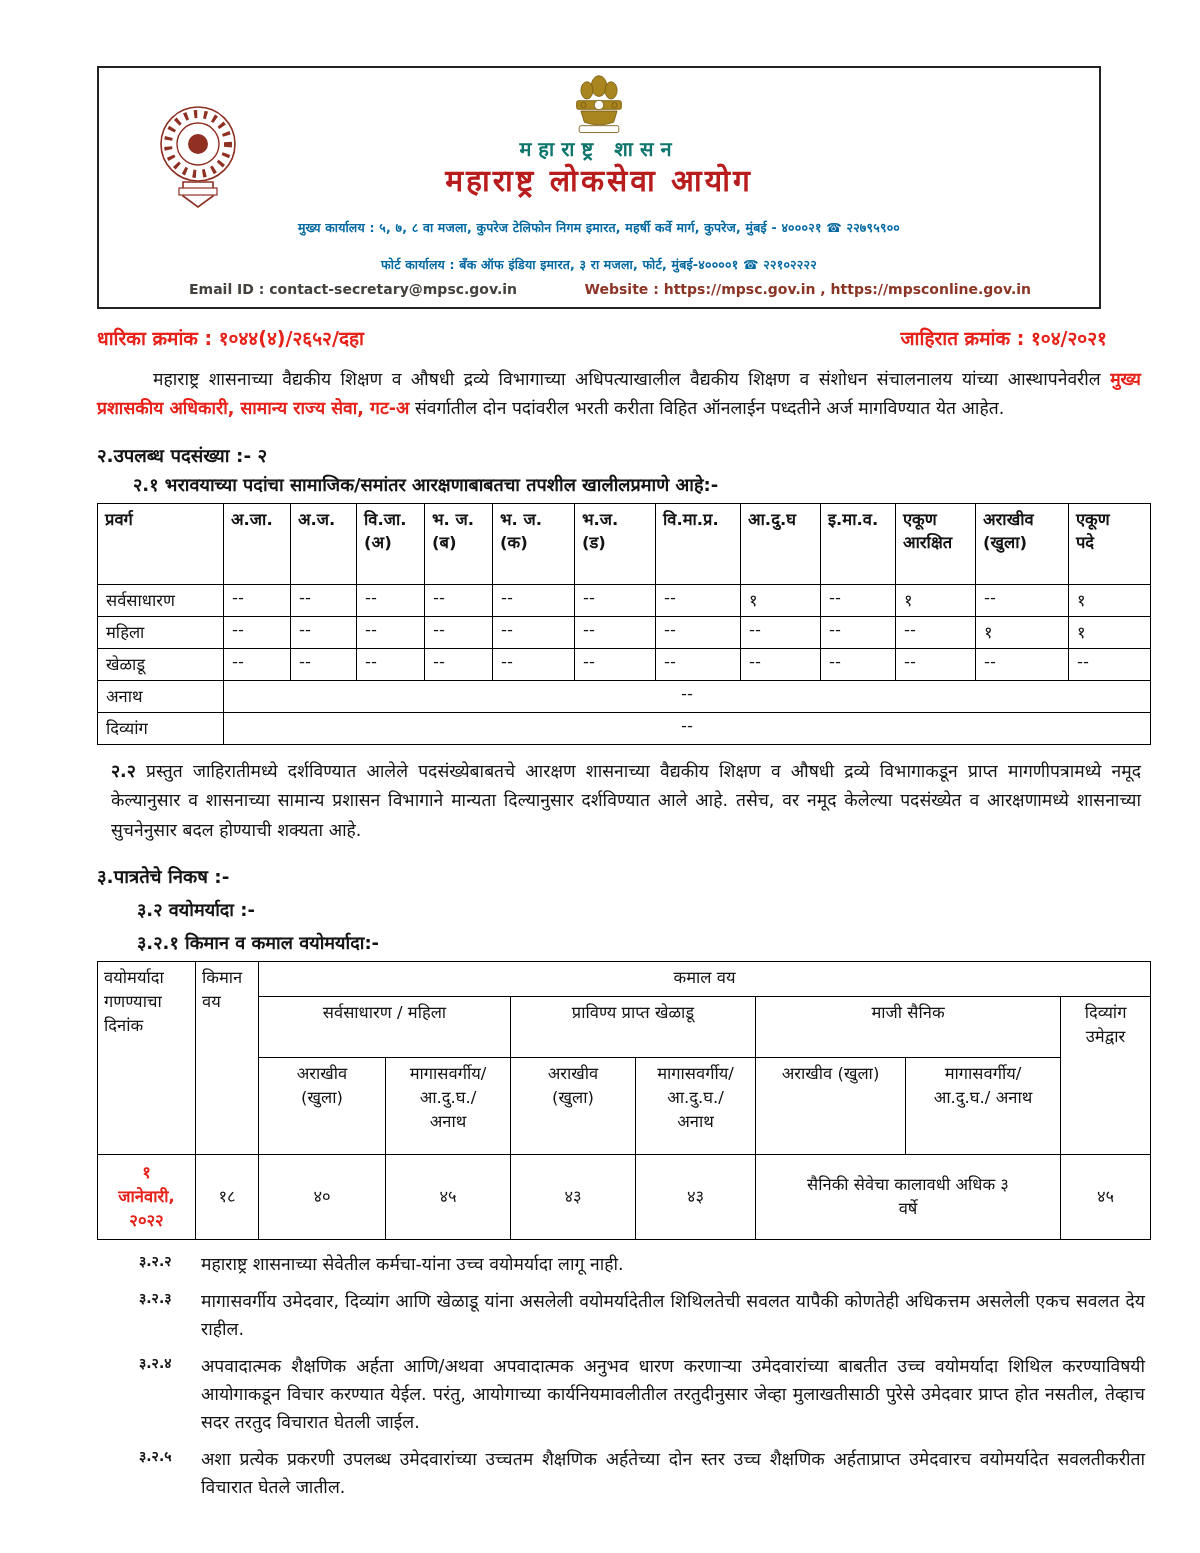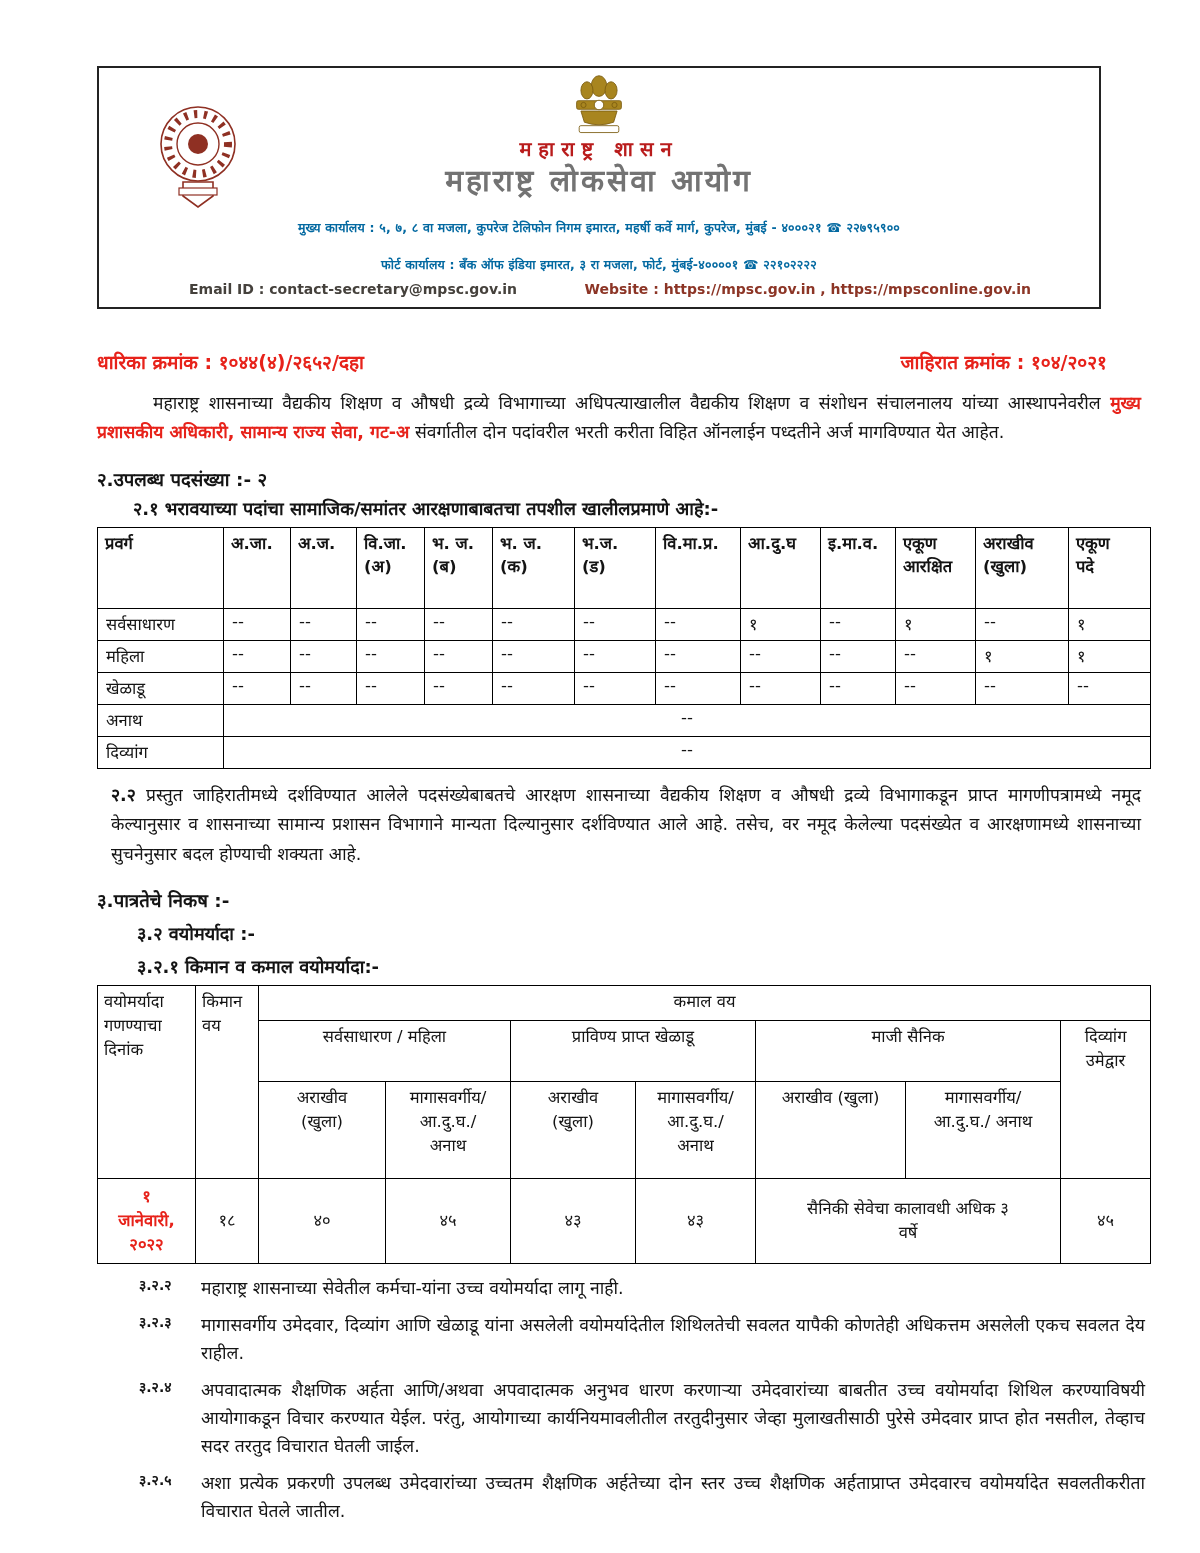--- a/index.html
+++ b/index.html
@@ -11,29 +11,29 @@
   .page{width:1200px;height:1553px;padding:66px 47px 20px 97px;box-sizing:border-box;position:relative;}
 
   
   .letterhead{
     width:1004px;border:2px solid #232323;position:relative;
     padding:6px 10px 10px;box-sizing:border-box;
   }
   .mpsc-logo{position:absolute;left:56px;top:34px;}
   .lh-center{text-align:center;}
   .emblem{display:block;margin:0 auto;}
-  .gov-title{color:#b91c1c;font-weight:bold;font-size:20px;letter-spacing:7px;line-height:1.15;margin-top:2px;}
-  .org-title{color:#737373;font-weight:bold;font-size:30px;letter-spacing:3px;line-height:1.15;margin-top:3px;}
+  .gov-title{color:#0f766e;font-weight:bold;font-size:20px;letter-spacing:7px;line-height:1.15;margin-top:2px;}
+  .org-title{color:#b91c1c;font-weight:bold;font-size:30px;letter-spacing:3px;line-height:1.15;margin-top:3px;}
   .addr{color:#0369a1;font-size:12.5px;font-weight:bold;margin-top:20px;letter-spacing:.2px;}
   .contact-row{display:flex;justify-content:space-between;margin-top:8px;padding:0 58px 0 80px;font-size:14px;font-weight:bold;}
   .contact-email{color:#45413c;}
   .contact-web{color:#8c3526;}
 
   
-  .ref-row{display:flex;justify-content:space-between;width:1010px;margin-top:40px;
+  .ref-row{display:flex;justify-content:space-between;width:1010px;margin-top:16px;
     font-size:19px;font-weight:bold;color:#e7221a;}
 
   
   .intro{margin-top:14px;font-size:17.5px;line-height:1.7;text-align:justify;text-indent:56px;padding-right:12px;}
   .red-bold{color:#e7221a;font-weight:bold;}
   .h2{font-size:18.5px;font-weight:bold;margin-top:8px;}
   .h21{font-size:18px;font-weight:bold;margin-top:5px;margin-left:36px;}
 
   
   table{border-collapse:collapse;table-layout:fixed;}

